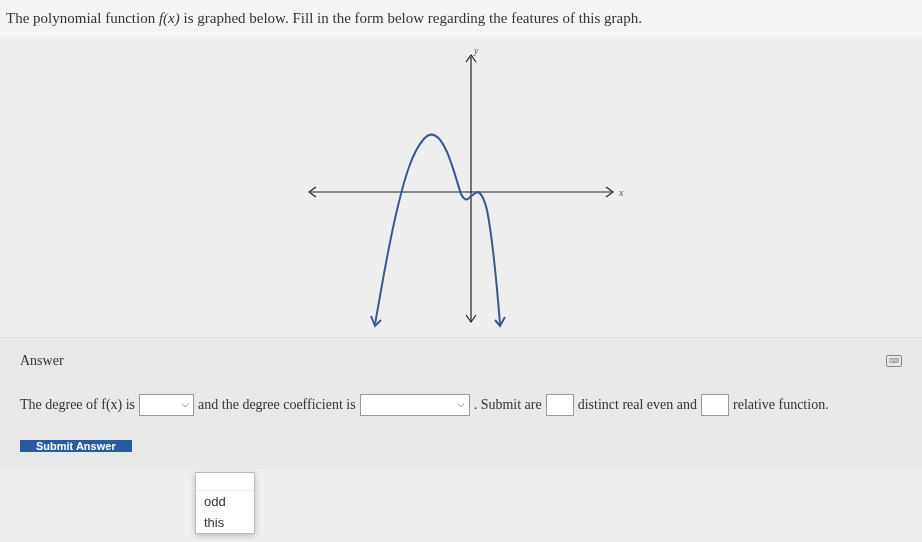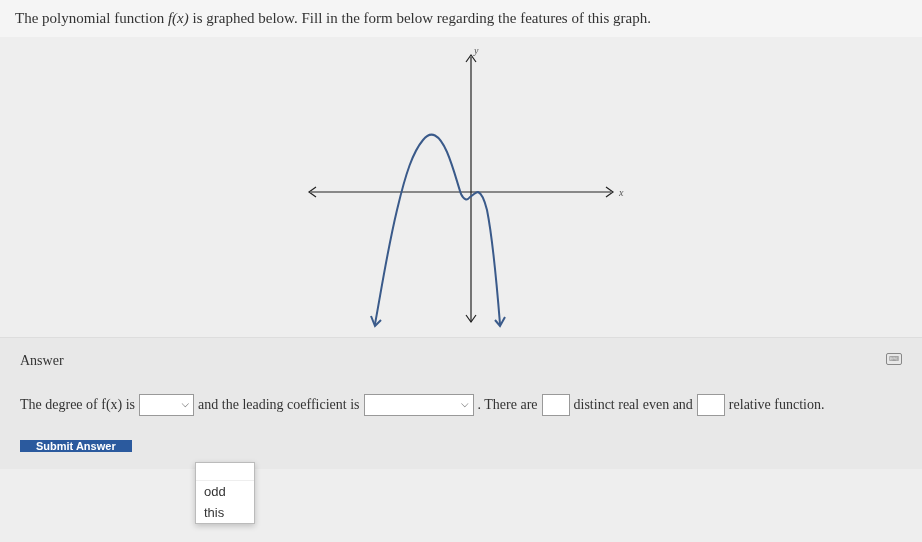--- a/index.html
+++ b/index.html
@@ -6,21 +6,21 @@
     body {
       font-family: Georgia, 'Times New Roman', serif;
       background: #eeeeee;
       width: 922px;
       height: 542px;
       position: relative;
       overflow: hidden;
     }
     .question-area {
       background: #f5f5f5;
-      padding: 10px 20px 10px 15px;
+      padding: 10px 20px 10px 6px;
     }
     .question-text {
       font-size: 15px;
       color: #333;
     }
     .fx { font-style: italic; }
     .graph-area {
       background: #eeeeee;
       height: 300px;
       position: relative;
@@ -33,21 +33,21 @@
       background: #e8e8e8;
       padding: 15px 20px;
       border-top: 1px solid #ddd;
     }
     .answer-header {
       font-size: 14px;
       color: #333;
       margin-bottom: 25px;
       display: flex;
       justify-content: space-between;
-      align-items: flex-start;
+      align-items: center;
     }
     .keypad-icon {
       width: 16px;
       height: 12px;
       border: 1px solid #888;
       border-radius: 2px;
       display: inline-flex;
       align-items: center;
       justify-content: center;
       font-size: 7px;
@@ -96,21 +96,21 @@
       border: none;
       padding: 0 16px;
       font-size: 11px;
       font-weight: bold;
       cursor: pointer;
       font-family: Arial, sans-serif;
     }
     .dropdown-popup {
       position: absolute;
       left: 195px;
-      bottom: 18px;
+      bottom: 8px;
       background: #fff;
       border: 1px solid #bbb;
       box-shadow: 0 2px 6px rgba(0,0,0,0.2);
       width: 60px;
       font-size: 13px;
       font-family: Arial, sans-serif;
     }
     .dropdown-popup .blank-opt {
       height: 18px;
       border-bottom: 1px solid #eee;
@@ -160,23 +160,23 @@
 
 <div class="answer-section">
   <div class="answer-header">
     <span>Answer</span>
     <span class="keypad-icon">⌨</span>
   </div>
 
   <div class="answer-row">
     <span>The degree of f(x) is </span>
     <span class="dropdown"></span>
-    <span> and the leading coefficient is </span>
+    <span> and the degree coefficient is </span>
     <span class="dropdown wide"></span>
-    <span> . There are </span>
+    <span> . Submit are </span>
     <span class="text-input"></span>
     <span> distinct real even and </span>
     <span class="text-input"></span>
     <span> relative function.</span>
   </div>
 
   <button class="submit-btn">Submit Answer</button>
 </div>
 
 <div class="dropdown-popup">

